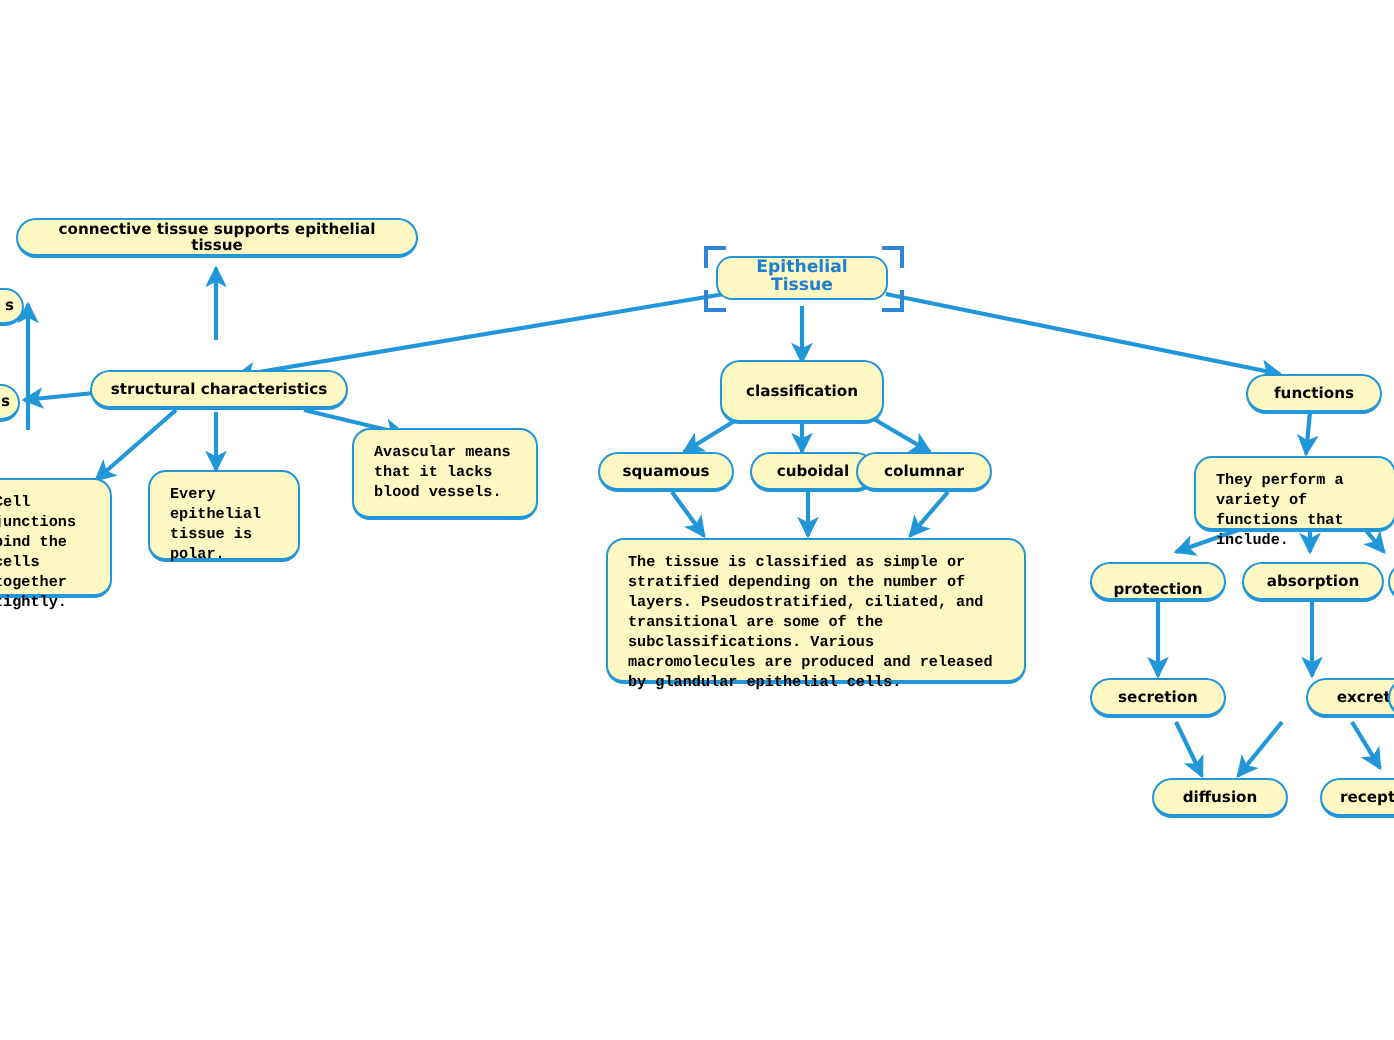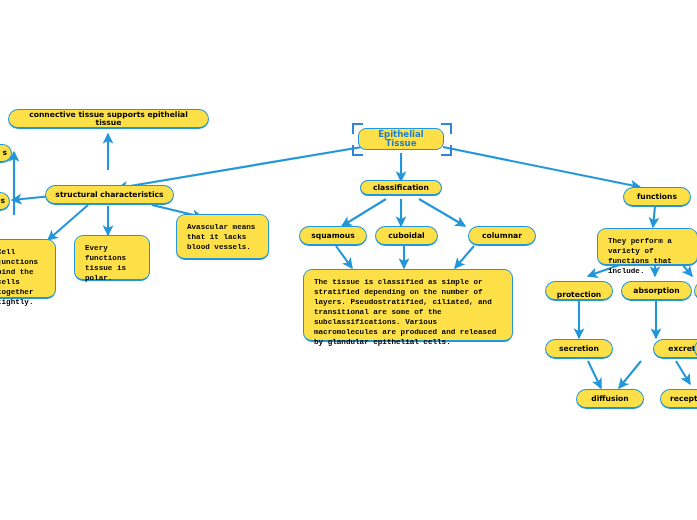--- a/index.html
+++ b/index.html
@@ -8,21 +8,21 @@
     background:#ffffff;
     font-family:"DejaVu Sans","Liberation Sans",sans-serif;
     overflow:hidden;
   }
   #canvas{position:relative;width:697px;height:520px;overflow:hidden;}
   svg#edges{position:absolute;left:0;top:0;width:697px;height:520px;pointer-events:none;}
 
   .node{
     position:absolute;
     box-sizing:border-box;
-    background:#fde047;
+    background:#fef9c3;
     border:1.3px solid #2196d9;
     border-bottom-width:2.6px;
     border-radius:9px;
     color:#000000;
     font-weight:bold;
     font-size:7.6px;
     line-height:1.0;
     display:flex;
     align-items:center;
     z-index:5;
@@ -134,38 +134,38 @@
 
   <div class="node center pill" style="left:45px;top:185px;width:129px;height:20px;border-radius:10px;">
     <span class="txt">structural characteristics</span>
   </div>
 
   <div class="node para" style="left:-14px;top:239px;width:70px;height:60px;">
     <span class="txt">Cell junctions bind the cells together tightly.</span>
   </div>
 
   <div class="node para" style="left:74px;top:235px;width:76px;height:46px;">
-    <span class="txt">Every functions tissue is polar.</span>
+    <span class="txt">Every epithelial tissue is polar.</span>
   </div>
 
   <div class="node para" style="left:176px;top:214px;width:93px;height:46px;">
     <span class="txt">Avascular means that it lacks blood vessels.</span>
   </div>
 
-  <div class="node center pill" style="left:360px;top:180px;width:82px;height:16px;border-radius:10px;">
+  <div class="node center pill" style="left:360px;top:180px;width:82px;height:32px;border-radius:10px;">
     <span class="txt">classification</span>
   </div>
 
   <div class="node center pill" style="left:299px;top:226px;width:68px;height:20px;border-radius:10px;">
     <span class="txt">squamous</span>
   </div>
   <div class="node center pill" style="left:375px;top:226px;width:63px;height:20px;border-radius:10px;">
     <span class="txt">cuboidal</span>
   </div>
-  <div class="node center pill" style="left:468px;top:226px;width:68px;height:20px;border-radius:10px;">
+  <div class="node center pill" style="left:428px;top:226px;width:68px;height:20px;border-radius:10px;">
     <span class="txt">columnar</span>
   </div>
 
   <div class="node para" style="left:303px;top:269px;width:210px;height:73px;">
     <span class="txt">The tissue is classified as simple or stratified depending on the number of layers. Pseudostratified, ciliated, and transitional are some of the subclassifications. Various macromolecules are produced and released by glandular epithelial cells.</span>
   </div>
 
   <div class="node center pill" style="left:623px;top:187px;width:68px;height:20px;border-radius:10px;">
     <span class="txt">functions</span>
   </div>

